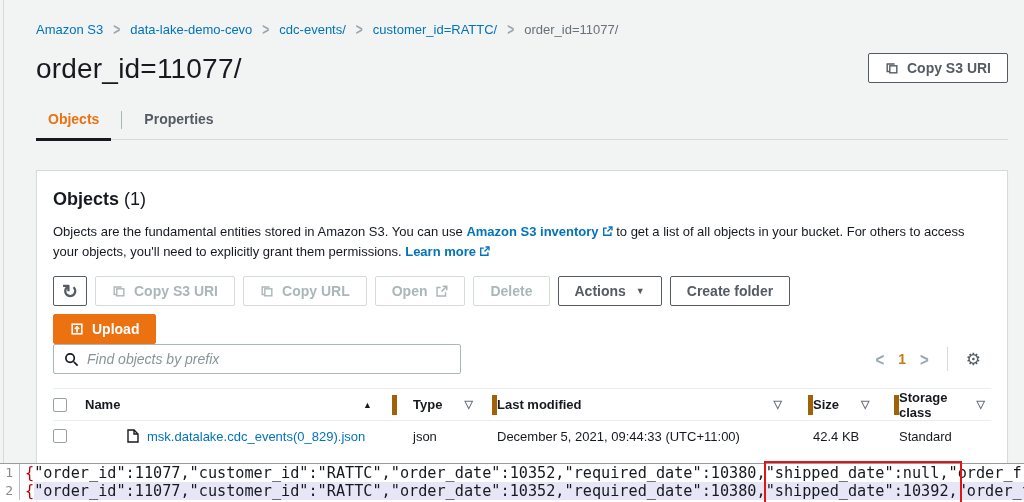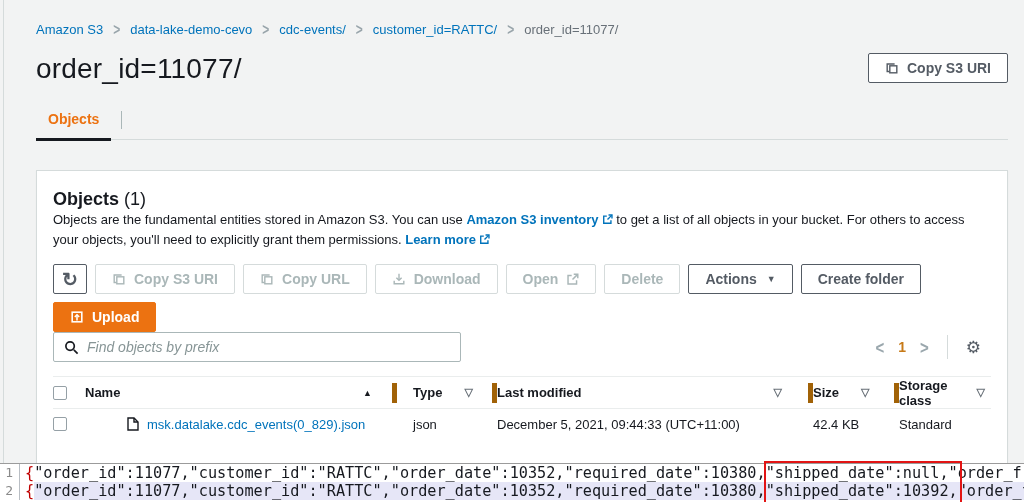--- a/index.html
+++ b/index.html
@@ -32,21 +32,21 @@
   .tab { padding:0 12px 12px 12px; font-weight:bold; font-size:14px; color:#545b64; cursor:pointer; position:relative; }
   .tab.active { color:var(--accent); }
   .tab.active::after { content:""; position:absolute; left:0; right:0; bottom:-2px; height:3px; background:#16191f; }
   .tab-divider { width:1px; background:#aab7b8; margin:0 10px 10px 10px; }
 
   
   .card { margin-top:30px; background:#fff; border:1px solid #d5dbdb; padding:18px 16px 16px 16px;
           height:330px; box-shadow:0 1px 1px rgba(0,0,0,0.05); }
   .card-title { font-size:18px; }
   .card-title b { font-weight:bold; }
-  .card-desc { font-size:13px; line-height:20px; color:#16191f; max-width:944px; }
+  .card-desc { margin-top:12px; font-size:13px; line-height:20px; color:#16191f; max-width:944px; }
   .card-desc a { color:var(--link); font-weight:bold; text-decoration:none; cursor:pointer; }
   .ext-icon { display:inline-block; vertical-align:-1px; margin-left:3px; }
 
   
   .toolbar { display:flex; gap:8px; margin-top:14px; }
   .icon-btn { width:34px; padding:0; justify-content:center; }
   .refresh-glyph { font-size:19px; font-weight:bold; line-height:1; }
   .caret { font-size:9px; margin-left:2px; }
 
   .upload-row { margin-top:8px; }
@@ -127,20 +127,21 @@
           <rect x="5.5" y="5.5" width="8" height="8"></rect>
           <path d="M11 3.5H2.5v8.5H5"></path>
         </svg>
       <span>Copy S3 URI</span>
     </button>
   </div>
 
   <div class="tabs">
     <div class="tab active">Objects</div>
     <div class="tab-divider"></div>
+    <div class="tab">Properties</div>
   </div>
 
   <section class="card">
     <div class="card-title">
       <b>Objects</b>
       <span>(1)</span>
     </div>
 
     <p class="card-desc"><span>Objects are the fundamental entities stored in Amazon S3. You can use </span><a><span>Amazon S3 inventory</span><svg class="ext-icon" width="11" height="11" viewBox="0 0 16 16" fill="none" stroke="#0073bb" stroke-width="2">
             <path d="M7 3H2.5v10.5H13V9"></path>
@@ -164,28 +165,20 @@
         <span>Copy S3 URI</span>
       </button>
       <button class="btn disabled">
         <svg width="14" height="14" viewBox="0 0 16 16" fill="none" stroke="#aab7b8" stroke-width="1.6">
             <rect x="5.5" y="5.5" width="8" height="8"></rect>
             <path d="M11 3.5H2.5v8.5H5"></path>
           </svg>
         <span>Copy URL</span>
       </button>
       <button class="btn disabled">
-        <svg width="14" height="14" viewBox="0 0 16 16" fill="none" stroke="#aab7b8" stroke-width="1.6">
-            <path d="M8 2v7"></path>
-            <path d="M5 6.5L8 9.5 11 6.5"></path>
-            <path d="M2.5 10v3.5h11V10"></path>
-          </svg>
-        <span>Download</span>
-      </button>
-      <button class="btn disabled">
         <span>Open</span>
         <svg width="13" height="13" viewBox="0 0 16 16" fill="none" stroke="#aab7b8" stroke-width="1.8">
             <path d="M7 3H2.5v10.5H13V9"></path>
             <path d="M9.5 1.5H14.5V6.5"></path>
             <path d="M14 2L8 8"></path>
           </svg>
       </button>
       <button class="btn disabled">
         <span>Delete</span>
       </button>

